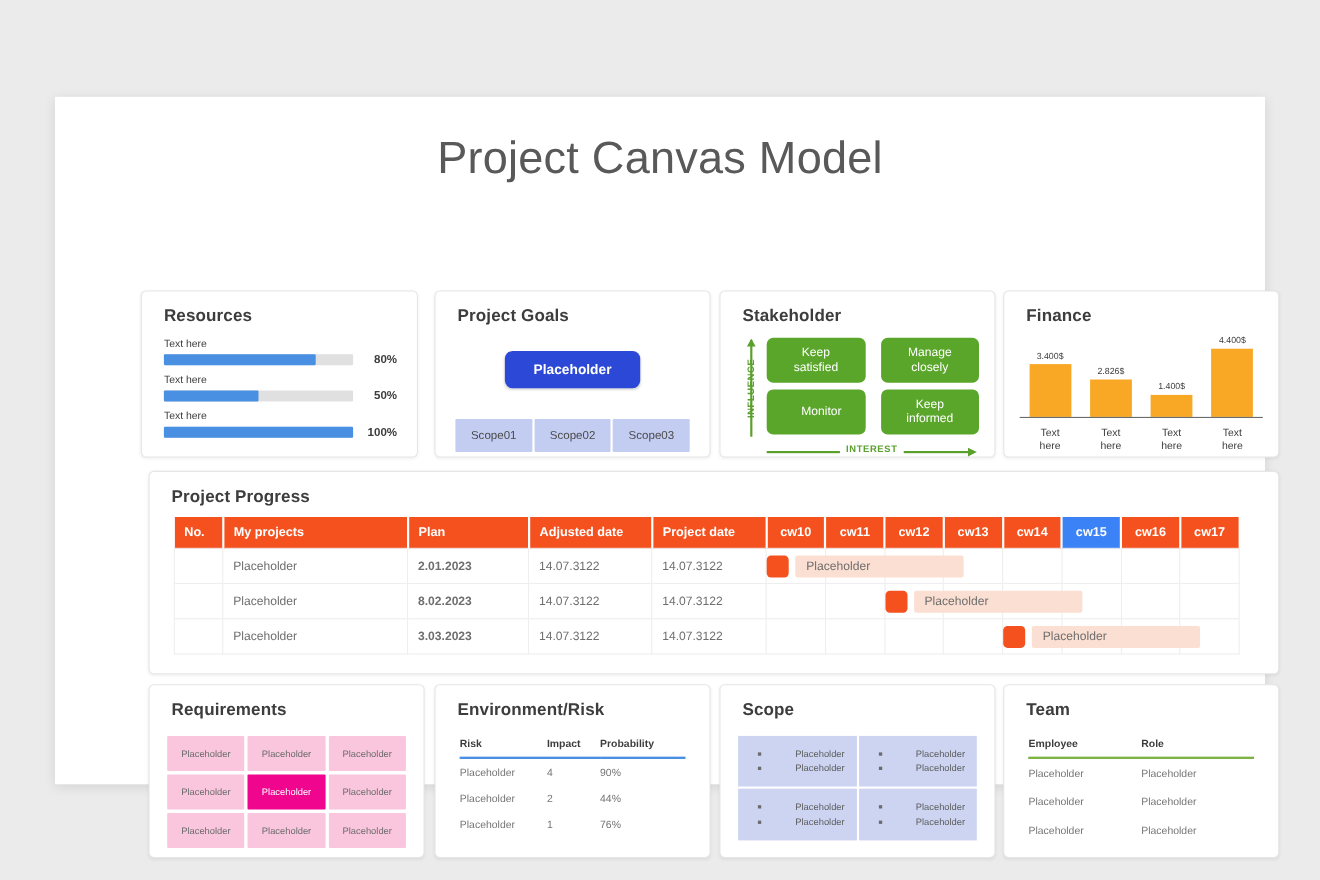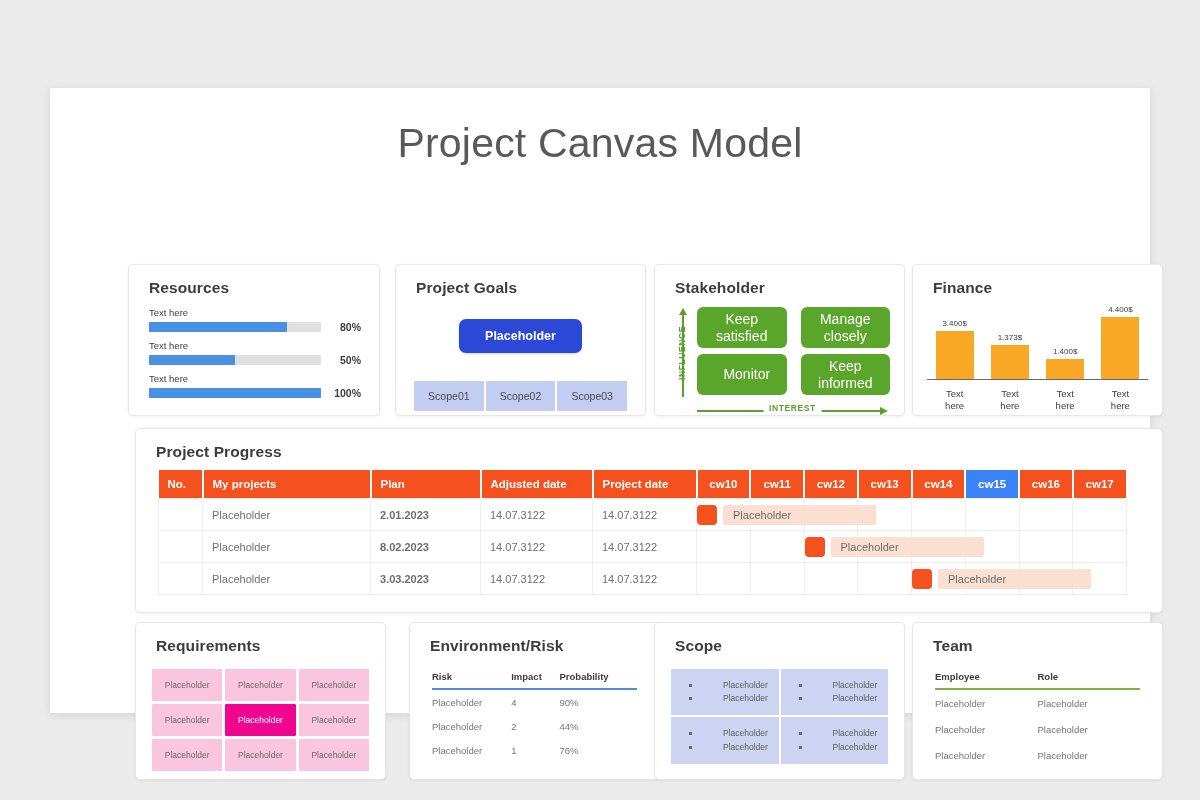--- a/index.html
+++ b/index.html
@@ -42,21 +42,21 @@
   }
 
   
   .row-top .card   { top: 176px; height: 152px; }
   .row-bot .card   { top: 534px; height: 158px; }
   .col1 { left: 78px;  width: 252px; }
   .col2 { left: 345px; width: 251px; }
   .col3 { left: 604px; width: 251px; }
   .col4 { left: 862px; width: 251px; }
   .col1b{ left: 85px;  width: 251px; }
-  .col2b{ left: 359px; width: 251px; }
+  .col2b{ left: 345px; width: 251px; }
   .col3b{ left: 604px; width: 251px; }
   .col4b{ left: 862px; width: 251px; }
 
   
   .res-list { padding: 10px 18px 0 20px; }
   .res-item { margin-bottom: 7px; }
   .res-label { font-size: 9.5px; color: #3d3d3d; margin-bottom: 3px; }
   .res-barline { display: flex; align-items: center; gap: 8px; }
   .res-track {
     position: relative; flex: 1; height: 10px;
@@ -96,21 +96,21 @@
     border-left:4px solid transparent; border-right:4px solid transparent;
     border-bottom:7px solid #5aa02c;
   }
   .stake-grid {
     position:absolute; left:28px; right:0; top:2px; height:88px;
     display:grid; grid-template-columns:1fr 1fr; grid-template-rows:1fr 1fr; gap:6px 14px;
   }
   .stake-cell {
     background:#5aa62b; color:#fff; border-radius:6px;
     display:flex; align-items:center; justify-content:center; text-align:center;
-    font-size:14px; line-height:1.15;
+    font-size:11px; line-height:1.15;
   }
   .stake-xaxis { position:absolute; left:28px; right:2px; bottom:0; height:14px; }
   .stake-xline { position:absolute; left:0; right:8px; top:7px; height:1.5px; background:#5aa02c; }
   .stake-xline::after{
     content:""; position:absolute; right:-8px; top:-3.2px;
     border-top:4px solid transparent; border-bottom:4px solid transparent;
     border-left:8px solid #5aa02c;
   }
   .stake-xlabel {
     position:absolute; left:50%; top:0; transform:translateX(-50%);
@@ -264,21 +264,21 @@
 
     <div class="card col4">
       <div class="card-title">Finance</div>
       <div class="fin-chart">
         <div class="fin-bars" id="fin-bars">
             <div class="fin-col">
               <div class="fin-val">3.400$</div>
               <div class="fin-bar" style="height: 48px; background: rgb(249, 168, 37);"></div>
             </div>
             <div class="fin-col">
-              <div class="fin-val">1.373$</div>
+              <div class="fin-val">2.826$</div>
               <div class="fin-bar" style="height: 34px; background: rgb(249, 168, 37);"></div>
             </div>
             <div class="fin-col">
               <div class="fin-val">1.400$</div>
               <div class="fin-bar" style="height: 20px; background: rgb(249, 168, 37);"></div>
             </div>
             <div class="fin-col">
               <div class="fin-val">4.400$</div>
               <div class="fin-bar" style="height: 62px; background: rgb(249, 168, 37);"></div>
             </div>

